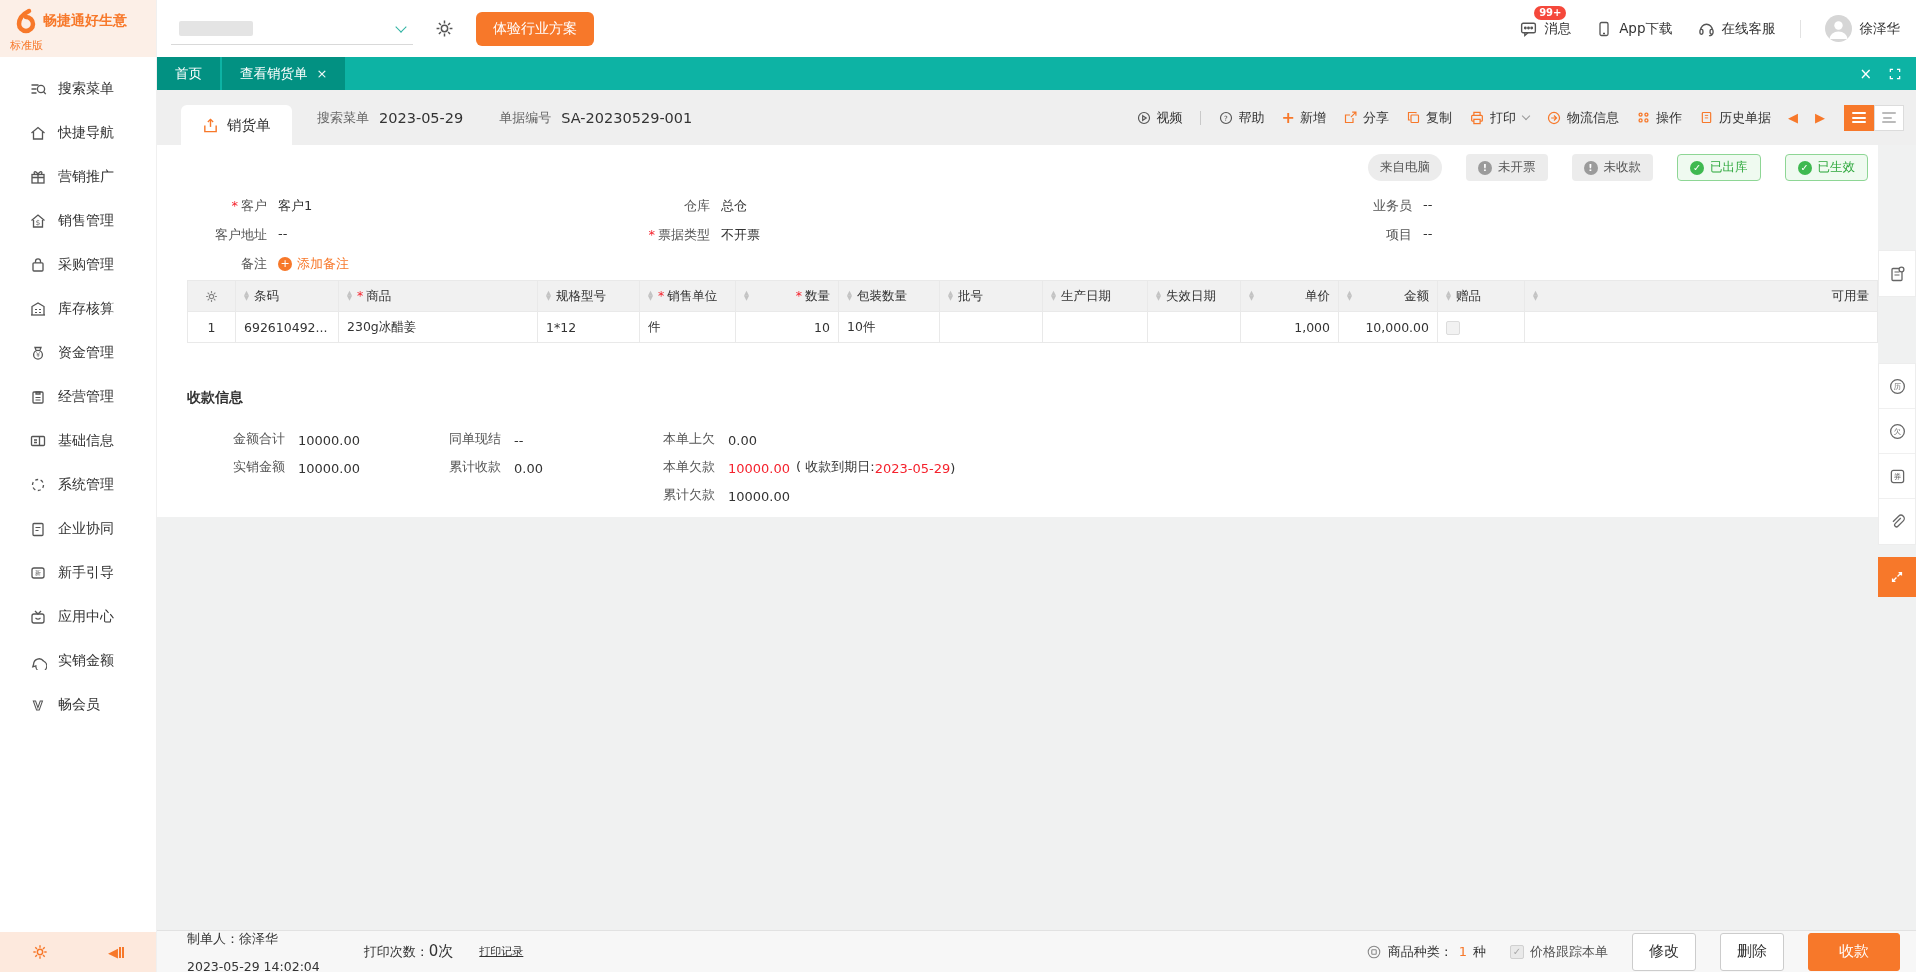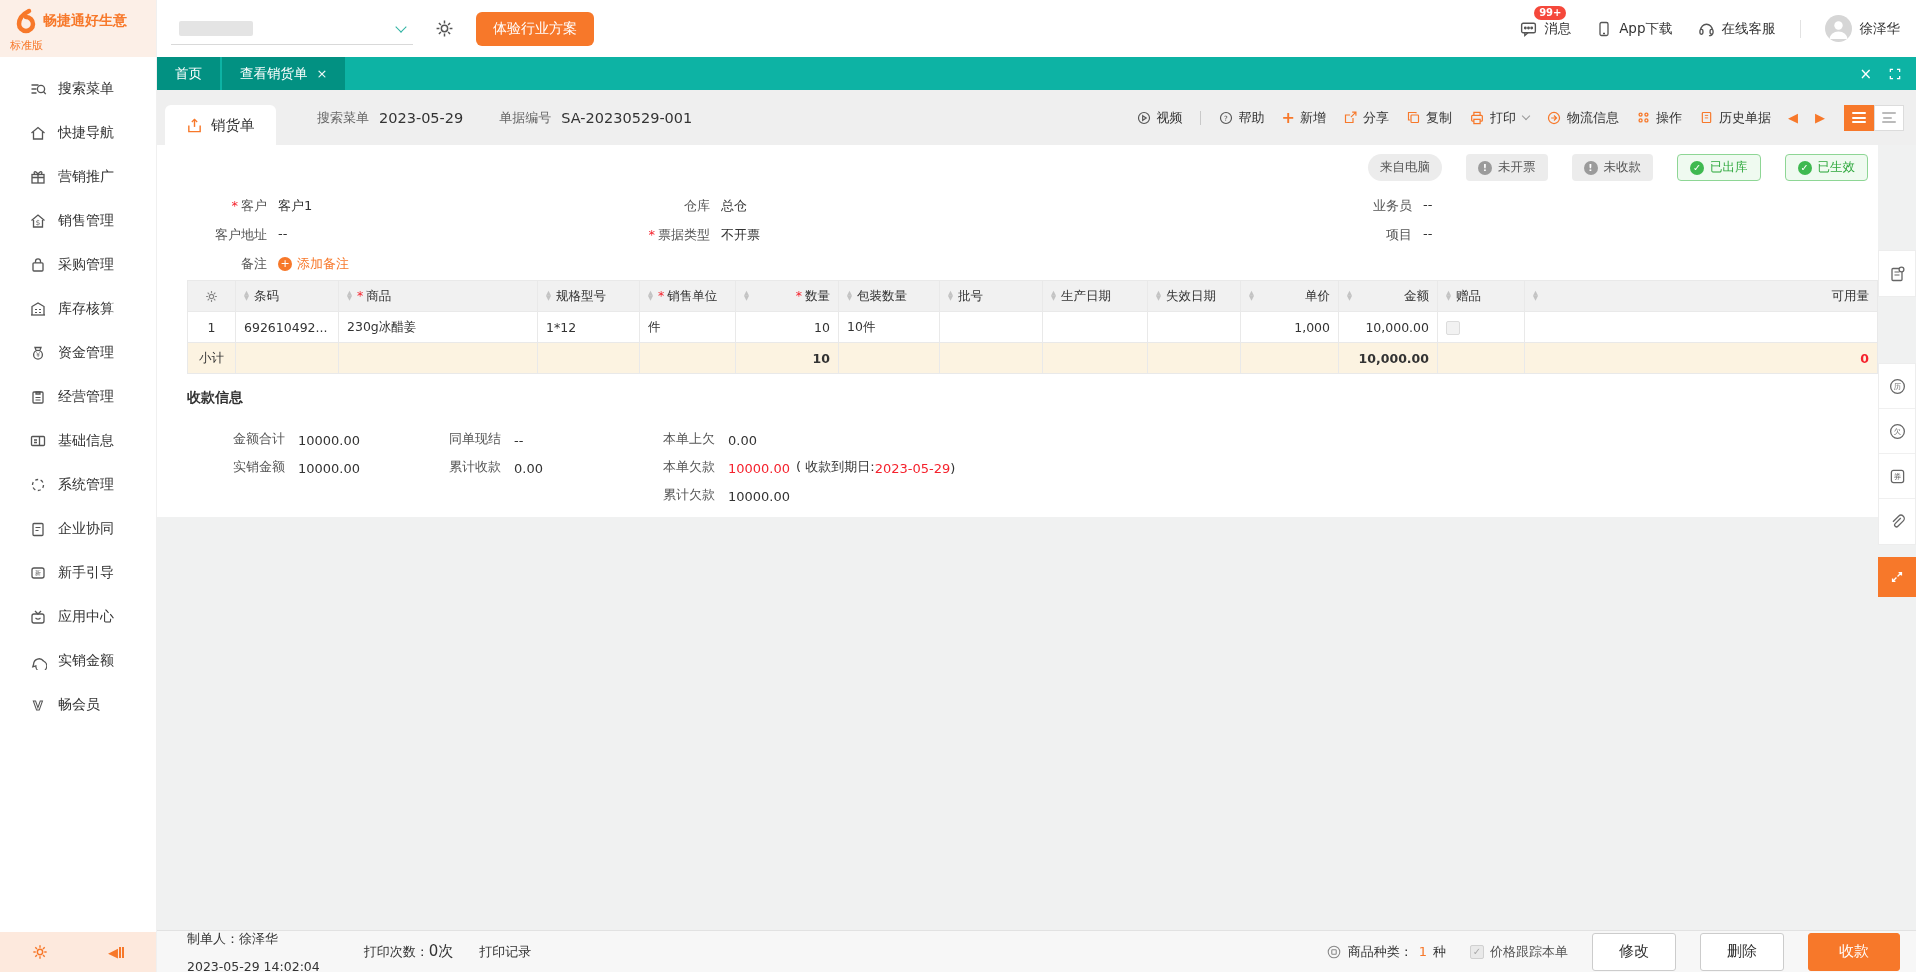--- a/index.html
+++ b/index.html
@@ -39,21 +39,21 @@
   
   .tabbar{position:absolute;left:157px;top:57px;right:0;height:33px;background:#0db3a4;display:flex;align-items:stretch;color:#fff;z-index:5}
   .tab{display:flex;align-items:center;padding:0 18px;font-size:13.5px;background:#029182;margin-right:2px;cursor:pointer;white-space:nowrap}
   .tab .close{margin-left:9px;font-size:13px;opacity:.95;cursor:pointer}
   .win-controls{margin-left:auto;display:flex;align-items:center;gap:16px;padding-right:14px}
   .win-x{font-size:15px;cursor:pointer}
 
   
   .content{position:absolute;left:157px;top:90px;right:0;bottom:0;background:#f0f1f1}
   .doc-header{position:absolute;top:0;left:0;right:0;height:55px;background:#efefef}
-  .doc-tab{position:absolute;left:8px;bottom:0;height:40px;background:#fff;border-radius:6px 6px 0 0;display:flex;align-items:center;gap:8px;padding:8px 21px;font-size:14.5px;color:#333;cursor:pointer}
+  .doc-tab{position:absolute;left:24px;bottom:0;height:40px;background:#fff;border-radius:6px 6px 0 0;display:flex;align-items:center;gap:8px;padding:8px 21px;font-size:14.5px;color:#333;cursor:pointer}
   .doc-meta{position:absolute;left:160px;top:0;bottom:0;display:flex;align-items:center;gap:10px}
   .meta-label{color:#666;font-size:13px}
   .meta-value{color:#333;font-size:14.5px}
   .meta-gap{width:16px}
   .doc-toolbar{position:absolute;right:12px;top:0;bottom:0;display:flex;align-items:center;gap:17px;font-size:13px;color:#333}
   .tb-item{display:flex;align-items:center;gap:5px;cursor:pointer;white-space:nowrap}
   .tb-item .oi{color:#f7782a}
   .tb-item .gi{color:#555}
   .tb-sep{width:1px;height:14px;background:#c9c9c9}
   .pn-arrow{color:#f7782a;font-size:13px;cursor:pointer}
@@ -114,28 +114,28 @@
   .strip-cell{height:45px;display:flex;align-items:center;justify-content:center;border-bottom:1px solid #f0f0f0;color:#666;cursor:pointer}
   .strip-cell:last-child{border-bottom:none}
   .strip-exp{position:absolute;top:412px;left:0;right:0;height:40px;background:#f7782a;display:flex;align-items:center;justify-content:center;cursor:pointer}
 
   .bottom-bar{position:absolute;left:0;right:0;bottom:0;height:42px;background:#f7f7f7;border-top:1px solid #e2e2e2;display:flex;align-items:center;padding:0 16px 0 30px;font-size:13px;color:#333}
   .bb-left{display:flex;align-items:center}
   .bb-creator{display:flex;flex-direction:column;justify-content:flex-end;gap:11px;font-size:12.5px}
   .bb-creator .line1{font-size:13px}
   .bb-print{margin-left:44px;display:flex;align-items:center}
   .bb-print .cnt{font-size:15px}
-  .print-log{margin-left:26px;cursor:pointer;font-size:13px}
+  .print-log{margin-left:26px;text-decoration:underline;cursor:pointer;font-size:11px}
   .bb-right{margin-left:auto;display:flex;align-items:center;gap:24px}
   .sku{display:flex;align-items:center;gap:6px;color:#333}
   .sku .svgi{color:#888}
   .orange-t{color:#f7782a}
   .track{display:flex;align-items:center;gap:6px;color:#555}
   .cb2{width:14px;height:14px;background:#e9e9e9;border:1px solid #d0d0d0;border-radius:2px;color:#a8a8a8;font-size:10px;display:flex;align-items:center;justify-content:center;cursor:pointer}
-  .btn{width:84px;height:38px;border:1px solid #ccc;background:#fff;border-radius:3px;font-size:15px;color:#333;display:flex;align-items:center;justify-content:center;cursor:pointer}
+  .btn{width:64px;height:38px;border:1px solid #ccc;background:#fff;border-radius:3px;font-size:15px;color:#333;display:flex;align-items:center;justify-content:center;cursor:pointer}
   .btn.primary{background:#f7782a;border-color:#f7782a;color:#fff;width:92px}
 </style>
 </head>
 <body>
 
 <div class="app">
 
   <aside class="sidebar">
     <div class="logo-block">
       <div class="logo-row">
@@ -652,36 +652,20 @@
             <td class="num">10</td>
             <td>10件</td>
             <td></td>
             <td></td>
             <td></td>
             <td class="num">1,000</td>
             <td class="num">10,000.00</td>
             <td><span class="cb"></span></td>
             <td></td>
           </tr>
-          <tr class="sub">
-            <td class="ctr">小计</td>
-            <td></td>
-                <td></td>
-                <td></td>
-                <td></td>
-            <td class="num bold">10</td>
-            <td></td>
-                <td></td>
-                <td></td>
-                <td></td>
-                <td></td>
-            <td class="num bold">10,000.00</td>
-            <td></td>
-            <td class="num bold red">0</td>
-          </tr>
           </tbody>
         </table>
       </div>
 
       <div class="pay">
         <div class="pay-title">收款信息</div>
         <div class="pay-grid">
           <div class="pay-col pc1">
             <div class="pay-row">
                 <span class="pl">金额合计</span>

